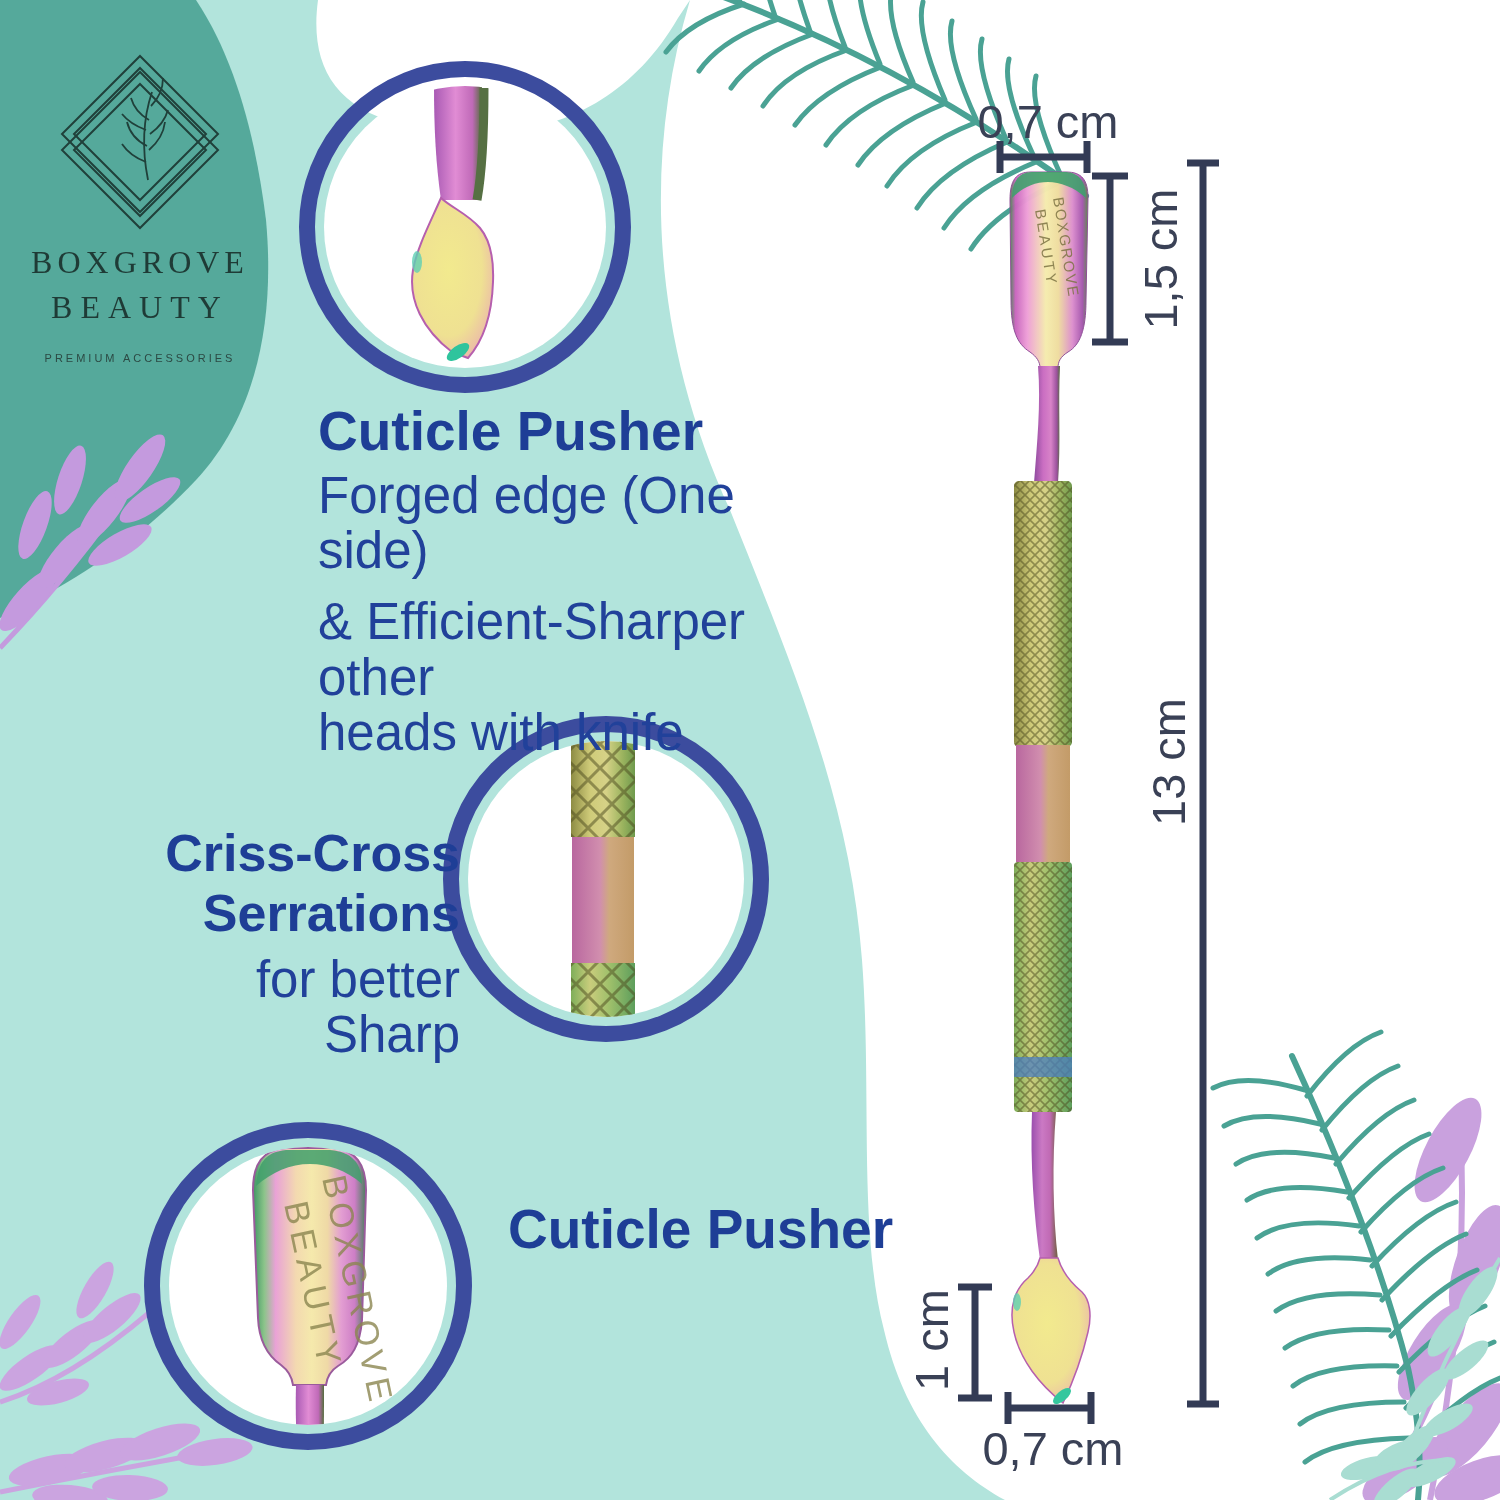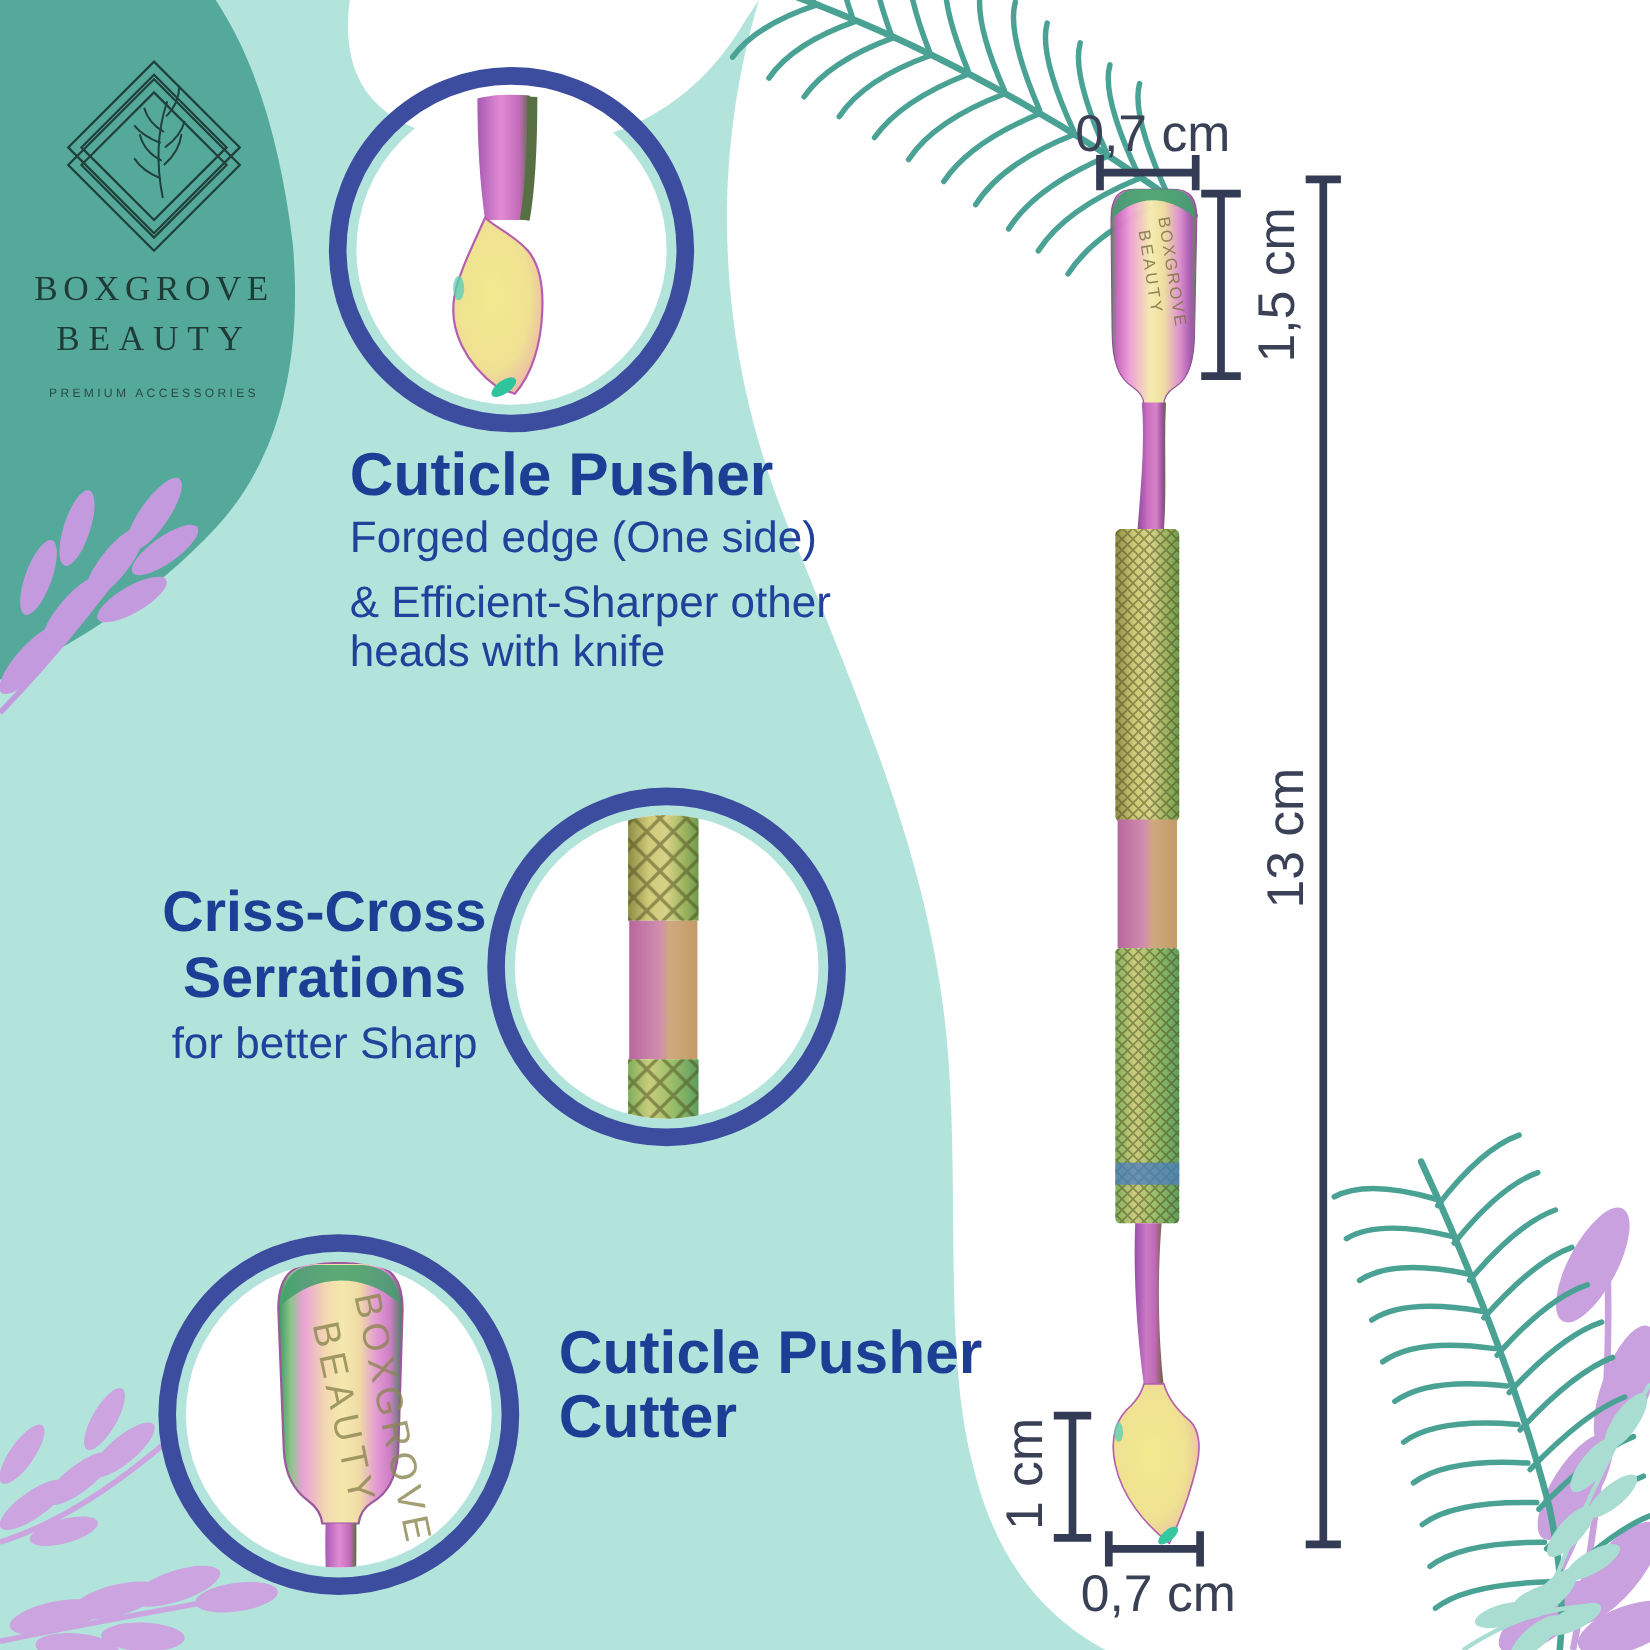--- a/index.html
+++ b/index.html
@@ -7,22 +7,22 @@
          font-family:"Liberation Sans",sans-serif;}
   svg{position:absolute;left:0;top:0;}
   .abs{position:absolute;}
   
   .brand{color:#1f3b36;font-family:"Liberation Serif",serif;text-align:center;}
   .brand-line1{font-size:32px;letter-spacing:5px;}
   .brand-line2{font-size:32px;letter-spacing:8px;margin-top:8px;}
   .tagline{font-size:11px;letter-spacing:3px;color:#2c4a44;margin-top:26px;font-family:"Liberation Sans",sans-serif;}
   
   .co-title{color:#1e3e96;font-weight:bold;font-size:55px;line-height:1.06;}
-  .co-desc{color:#21419a;font-size:40px;line-height:1.08;margin-top:8px;}
-  .co2{width:330px;text-align:center;}
+  .co-desc{color:#21419a;font-size:51px;line-height:1.08;margin-top:8px;}
+  .co2{width:330px;text-align:right;margin-top:24px;}
   .co2 .co-title{font-size:52px;line-height:1.15;}
   
   .dim{color:#3a4156;font-size:47px;white-space:nowrap;}
   .dim.rot{transform:translate(-50%,-50%) rotate(-90deg);}
   .dim.ctr{transform:translate(-50%,-50%);}
 </style>
 </head>
 <body>
 
 <div id="stage">
@@ -289,21 +289,20 @@
 </div>
 
 <div class="abs co2" style="left:130px;top:800px;">
   <div class="co-title">Criss-Cross</div>
   <div class="co-title">Serrations</div>
   <div class="co-desc">for better Sharp</div>
 </div>
 
 <div class="abs" style="left:508px;top:1200px;width:430px;">
   <div class="co-title">Cuticle Pusher</div>
-  <div class="co-title">Cutter</div>
 </div>
 
 <div class="abs dim ctr" style="left:1048px;top:121px;">0,7 cm</div>
 <div class="abs dim rot" style="left:1160px;top:259px;">1,5 cm</div>
 <div class="abs dim rot" style="left:1168px;top:762px;">13 cm</div>
 <div class="abs dim rot" style="left:931px;top:1340px;">1 cm</div>
 <div class="abs dim ctr" style="left:1053px;top:1448px;">0,7 cm</div>
 
 </div>
 

